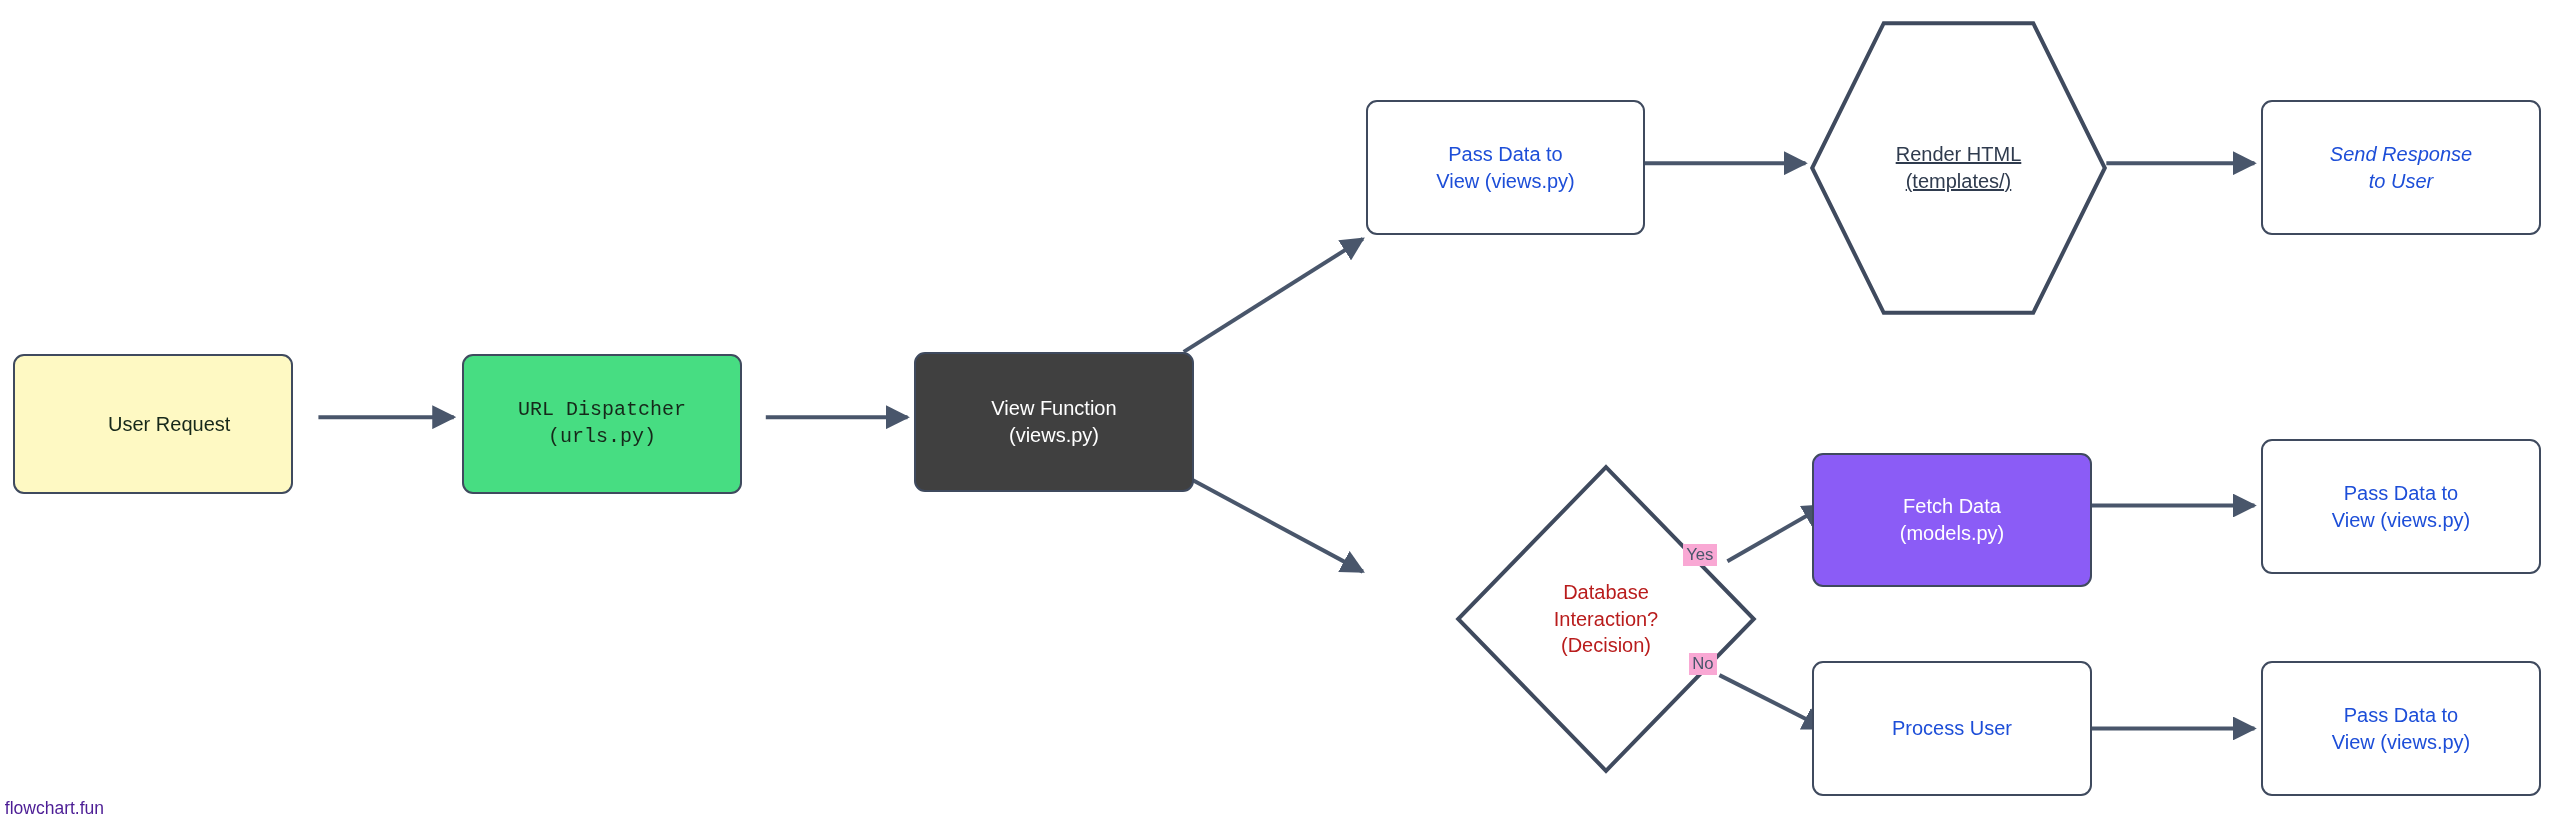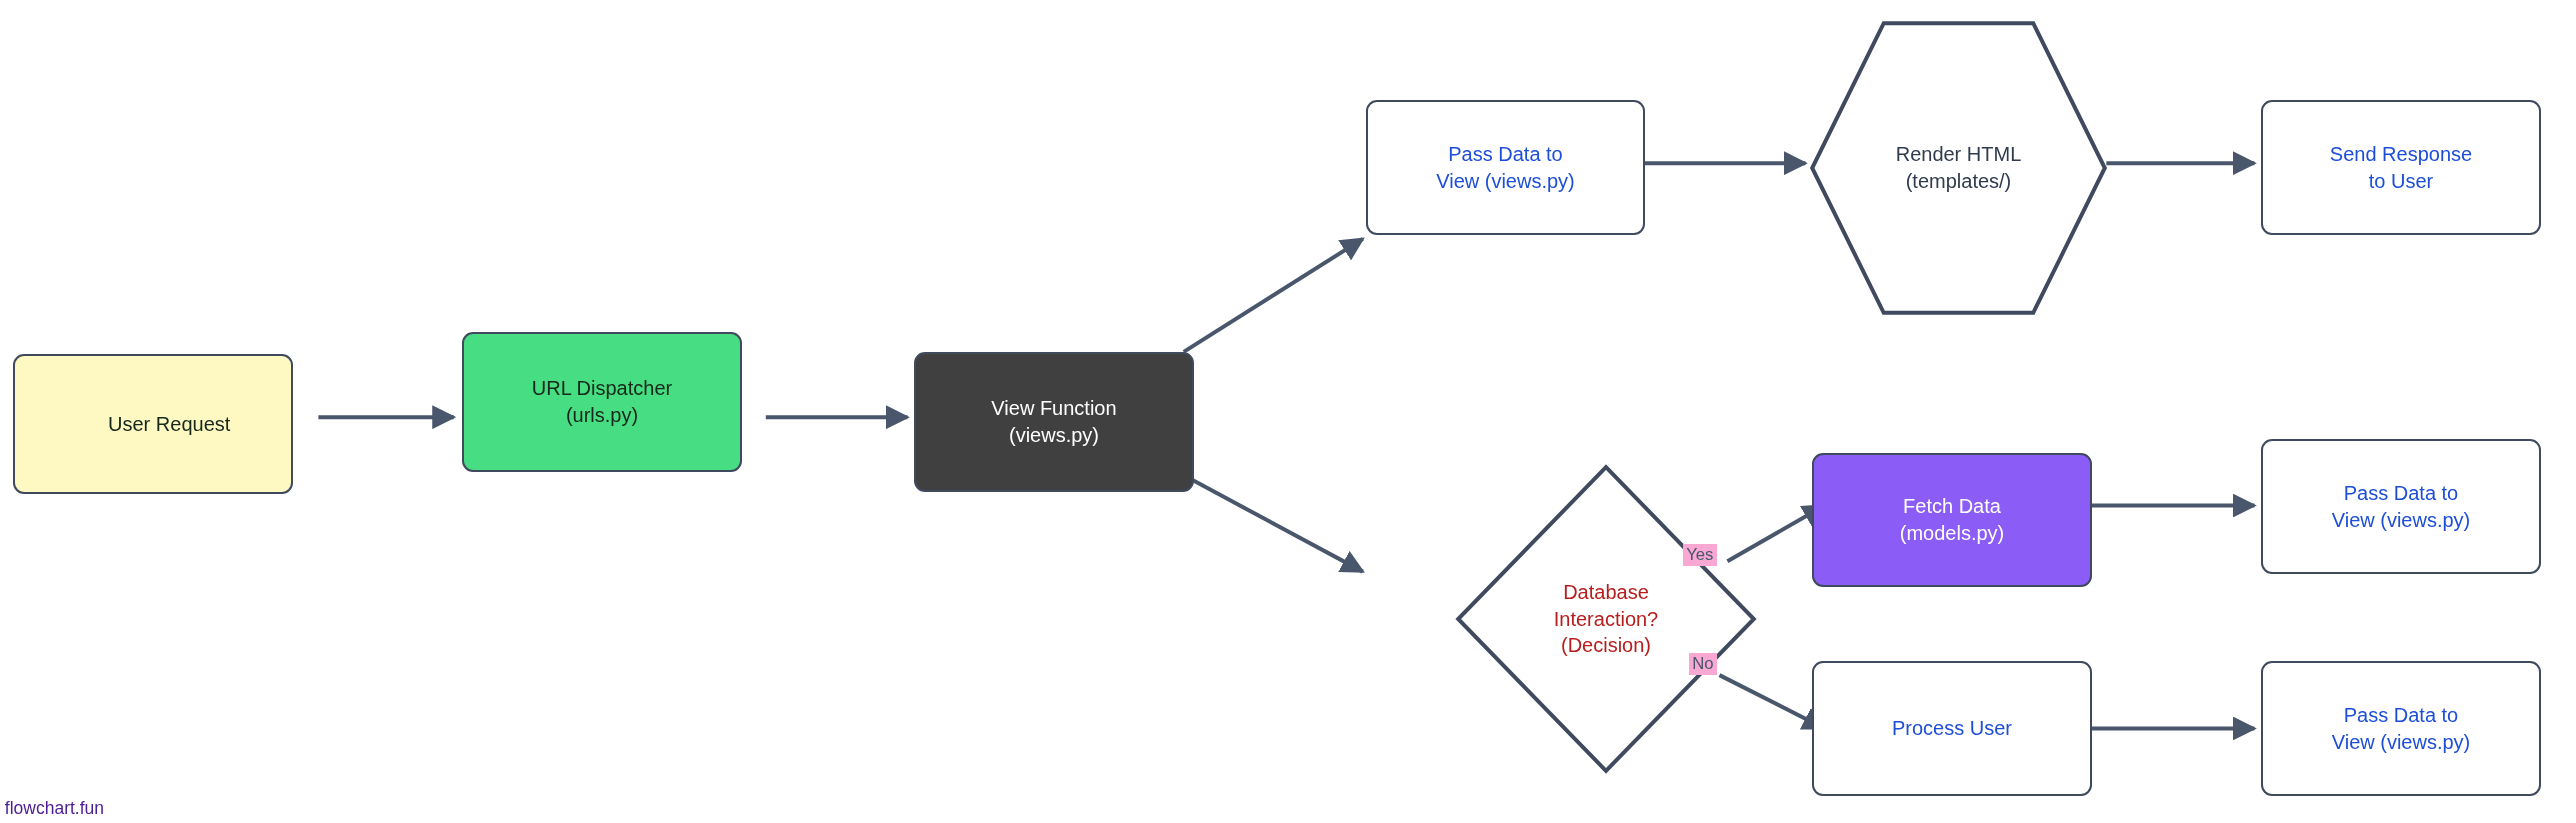--- a/index.html
+++ b/index.html
@@ -118,44 +118,44 @@
     <line x1="2010" y1="800" x2="2090" y2="860" stroke="#49566b" stroke-width="5"></line>
     <line x1="2160" y1="848" x2="2292" y2="915" stroke="#49566b" stroke-width="5" marker-end="url(#arrow)"></line>
 
     <line x1="2558" y1="915" x2="2832" y2="915" stroke="#49566b" stroke-width="5" marker-end="url(#arrow)"></line>
   </svg>
 
   <div class="node rect filled" id="node-user-request" style="left:12.7px; top:354px; width:280px; height:140px; background:#fef9c3; color:#16281a;padding-left:33px;">
     <span class="node-label">User Request</span>
   </div>
 
-  <div class="node rect filled" id="node-url-dispatcher" style="left:462px; top:332px; width:280px; height:140px; background:#47dd82; color:#16281a;">
+  <div class="node rect filled" id="node-url-dispatcher" style="left:462px; top:354px; width:280px; height:140px; background:#47dd82; color:#16281a;font-family:Liberation Mono, monospace;">
     <span class="node-label">URL Dispatcher
 (urls.py)</span>
   </div>
 
   <div class="node rect filled" id="node-view-function" style="left:914px; top:352px; width:280px; height:140px; background:#404040; color:#ffffff;">
     <span class="node-label">View Function
 (views.py)</span>
   </div>
 
   <div class="node rect" id="node-pass-data-top" style="left:1366px; top:100px; width:279px; height:135px;">
     <span class="node-label">Pass Data to
 View (views.py)</span>
   </div>
 
-  <div class="node hex" id="node-render-html" style="left:1809px; top:20px; width:299px; height:296px;">
+  <div class="node hex" id="node-render-html" style="left:1809px; top:20px; width:299px; height:296px;text-decoration:underline;">
     <svg class="shape-svg" viewBox="0 0 376 372" preserveAspectRatio="none">
       <polygon points="94,4 282,4 372,186 282,368 94,368 4,186" fill="#ffffff" stroke="#3f4a5e" stroke-width="5"></polygon>
     </svg>
     <span class="node-label">Render HTML
 (templates/)</span>
   </div>
 
-  <div class="node rect" id="node-send-response" style="left:2261px; top:100px; width:280px; height:135px;">
+  <div class="node rect" id="node-send-response" style="left:2261px; top:100px; width:280px; height:135px;font-style:italic;">
     <span class="node-label">Send Response
 to User</span>
   </div>
 
   <div class="node diamond" id="node-database-decision" style="left:1455px; top:464px; width:302px; height:310px;">
     <svg class="shape-svg" viewBox="0 0 380 390" preserveAspectRatio="none">
       <polygon points="190,4 376,195 190,386 4,195" fill="#ffffff" stroke="#3f4a5e" stroke-width="5"></polygon>
     </svg>
     <span class="node-label">Database
 Interaction?

